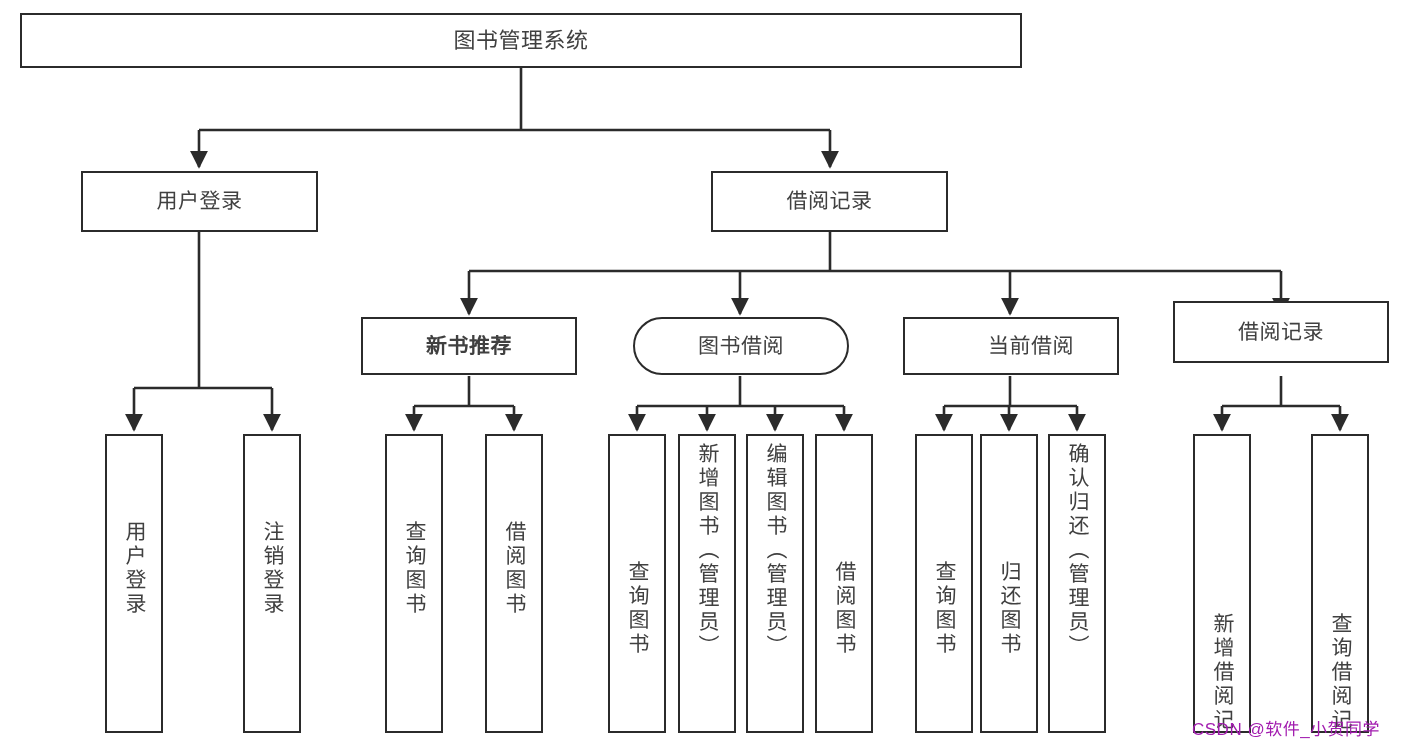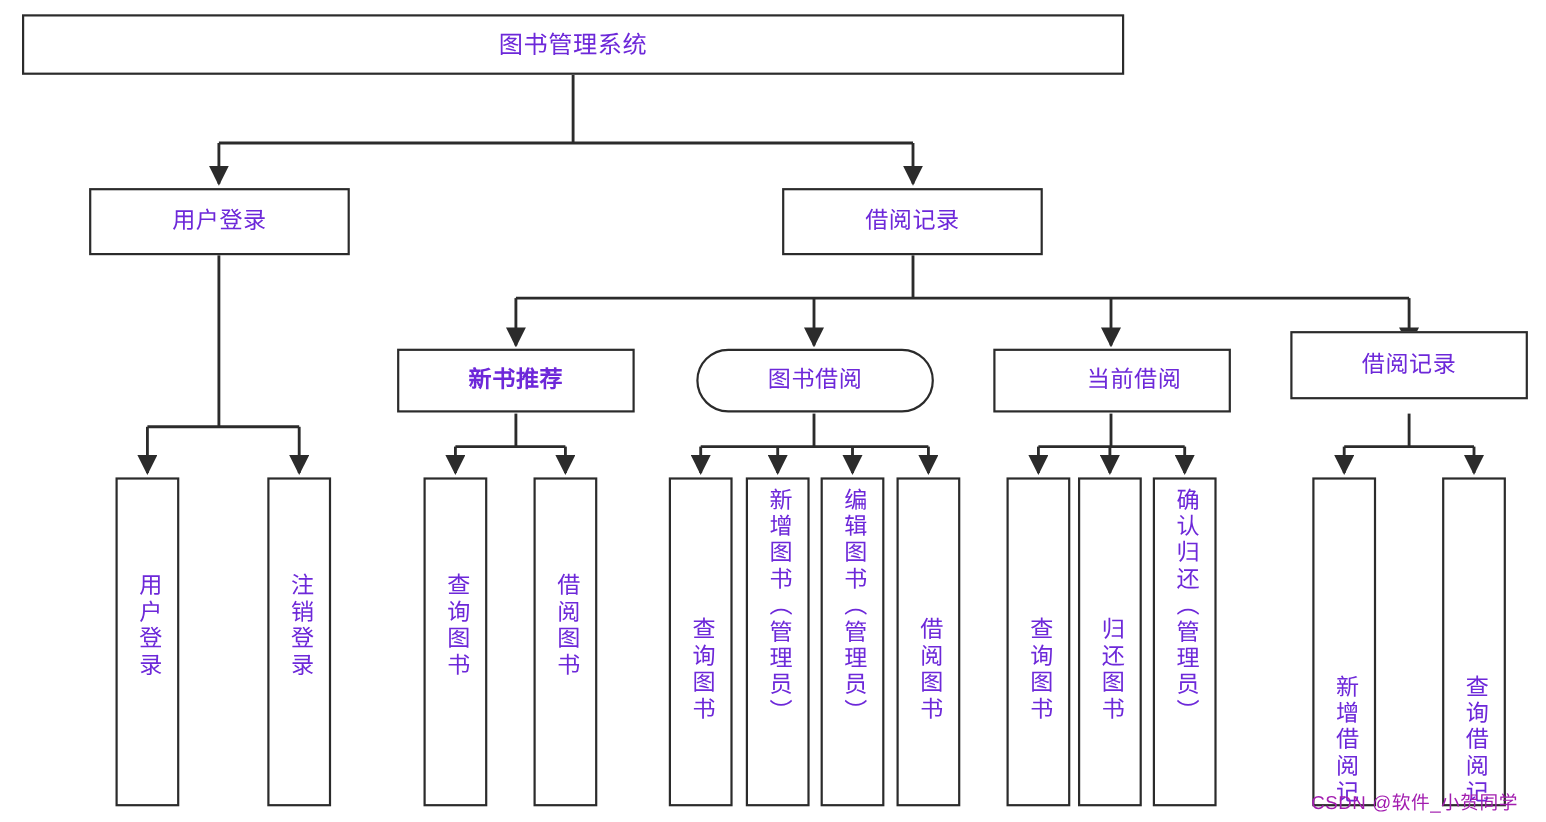--- a/index.html
+++ b/index.html
@@ -30,21 +30,21 @@
     position: absolute;
     box-sizing: border-box;
     background: #ffffff;
     border: 2px solid #2b2b2b;
     display: flex;
     align-items: center;
     justify-content: center;
     overflow: hidden;
   }
   .node-label {
-    color: #6d28d9;
+    color: #404040;
     letter-spacing: 0.5px;
     white-space: nowrap;
     line-height: 1.15;
   }
   
   .node.horiz .node-label {
     font-size: 21px;
   }
   .node.root .node-label {
     font-size: 22px;

